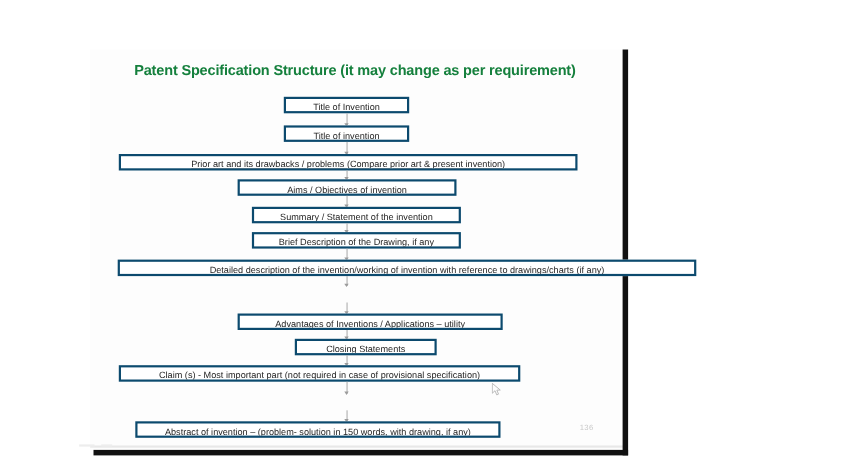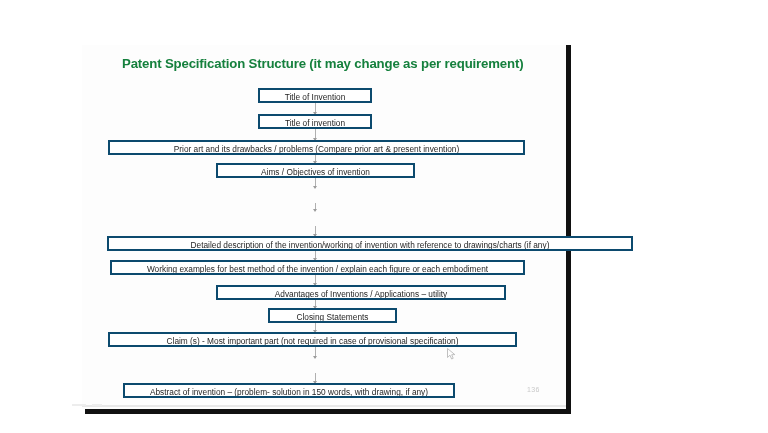--- a/index.html
+++ b/index.html
@@ -159,37 +159,38 @@
 
     <div class="node" style="left:258px; top:114px; width:114px;">Title of invention</div>
     <div class="connector" style="left:315px; top:129px; height:11px;"></div>
 
     <div class="node" style="left:108px; top:140px; width:417px;text-decoration:underline;">Prior art and its drawbacks / problems  (Compare prior art &amp; present invention)</div>
     <div class="connector" style="left:315px; top:155px; height:8px;"></div>
 
     <div class="node" style="left:216px; top:163px; width:199px;">Aims / Objectives of invention</div>
     <div class="connector" style="left:315px; top:178px; height:10px;"></div>
 
+    <div class="node" style="left:229px; top:188px; width:190px;">Summary / Statement of the invention</div>
     <div class="connector" style="left:315px; top:203px; height:8px;"></div>
 
+    <div class="node" style="left:229px; top:211px; width:190px;">Brief Description of the Drawing, if any</div>
     <div class="connector" style="left:315px; top:226px; height:10px;"></div>
 
     <div class="node" style="left:107px; top:236px; width:526px;">Detailed description of the invention/working of invention with reference to drawings/charts (if any)</div>
     <div class="connector" style="left:315px; top:251px; height:9px;"></div>
 
-    <div class="node" style="left:110px; top:260px; width:415px;">Working examples for best method of the invention / explain each figure or each embodiment</div>
     <div class="connector" style="left:315px; top:275px; height:10px;"></div>
 
-    <div class="node" style="left:216px; top:285px; width:290px;">Advantages of Inventions / Applications – utility</div>
+    <div class="node" style="left:216px; top:285px; width:241px;">Advantages of Inventions / Applications – utility</div>
     <div class="connector" style="left:315px; top:300px; height:8px;"></div>
 
     <div class="node" style="left:268px; top:308px; width:129px;">Closing Statements</div>
     <div class="connector" style="left:315px; top:323px; height:9px;"></div>
 
-    <div class="node" style="left:108px; top:332px; width:409px;">Claim (s)  - Most important part (not required in case of provisional specification)</div>
+    <div class="node" style="left:108px; top:332px; width:365px;">Claim (s)  - Most important part (not required in case of provisional specification)</div>
     <div class="connector" style="left:315px; top:347px; height:11px;"></div>
 
     <div class="connector" style="left:315px; top:373px; height:10px;"></div>
 
     <div class="node" style="left:123px; top:383px; width:332px;text-align:center;">Abstract of invention – (problem- solution in 150 words, with drawing, if any)</div>
 
   </div>
 
   <div id="page-number">136</div>
 

